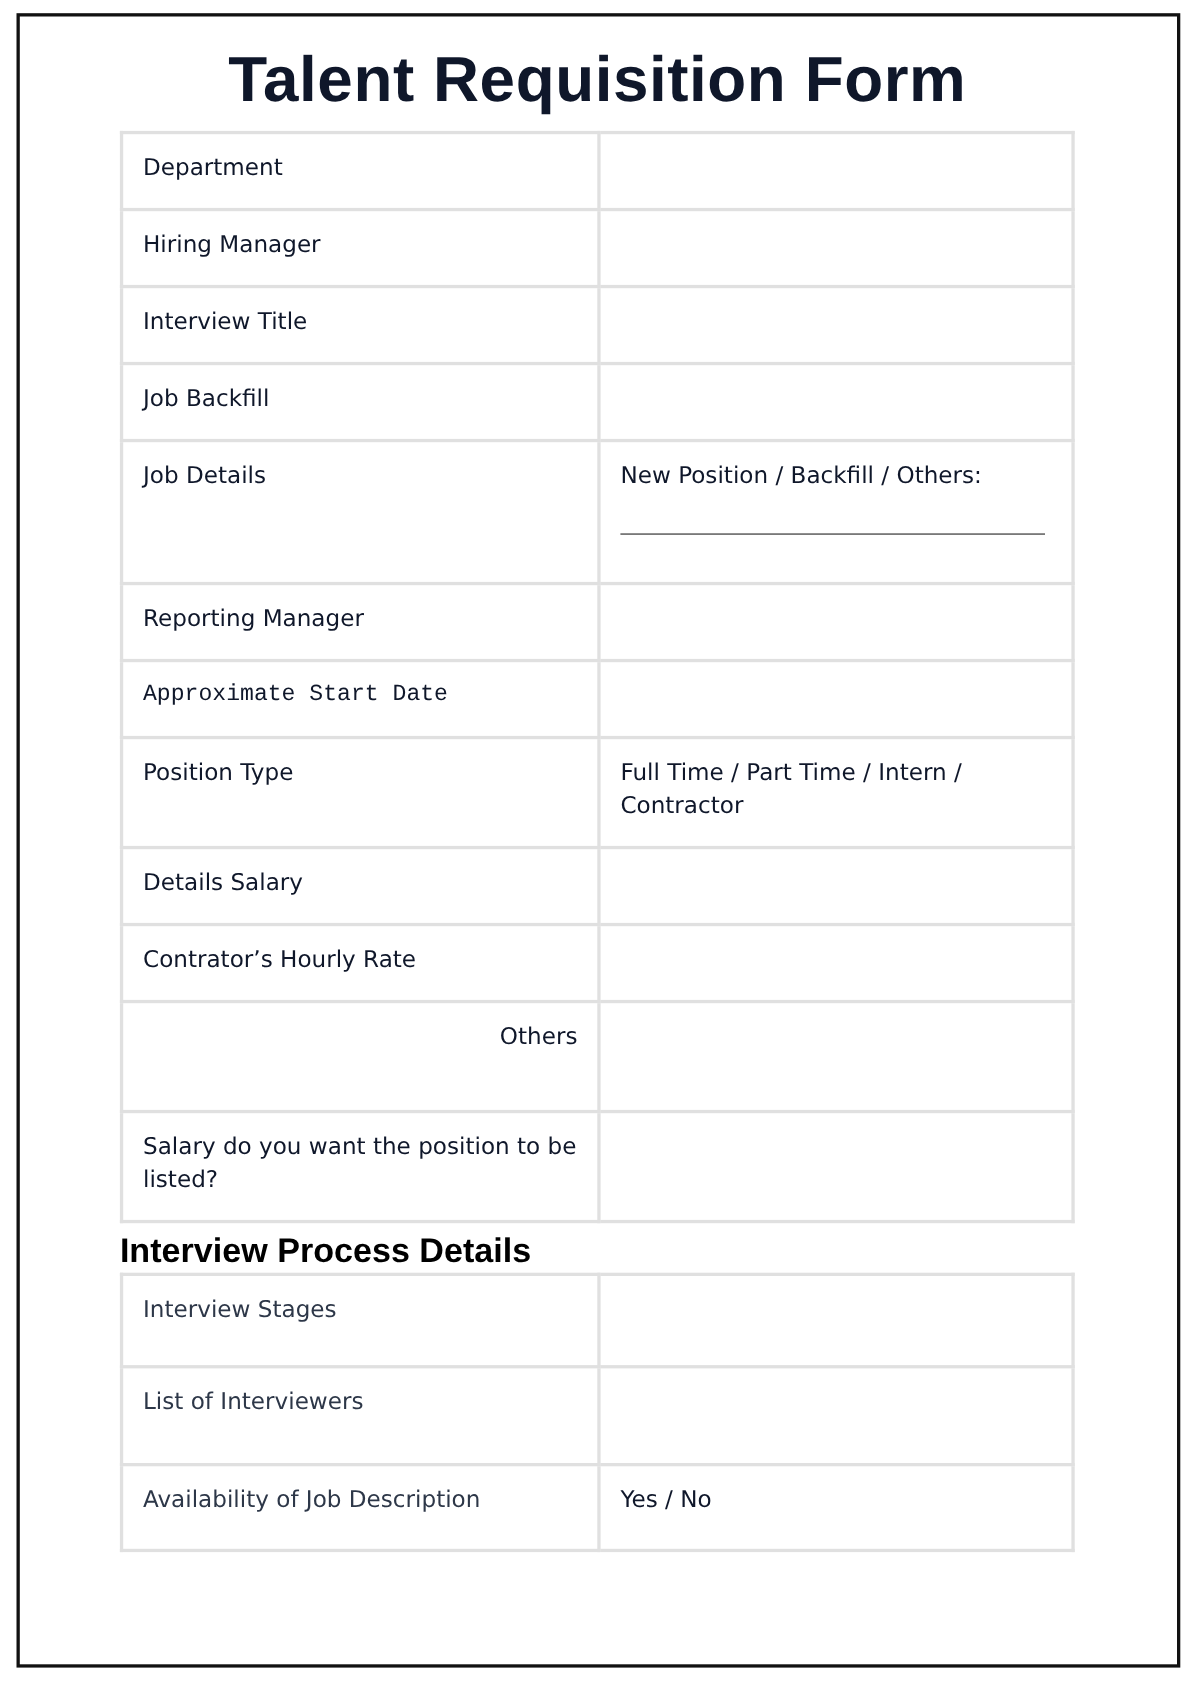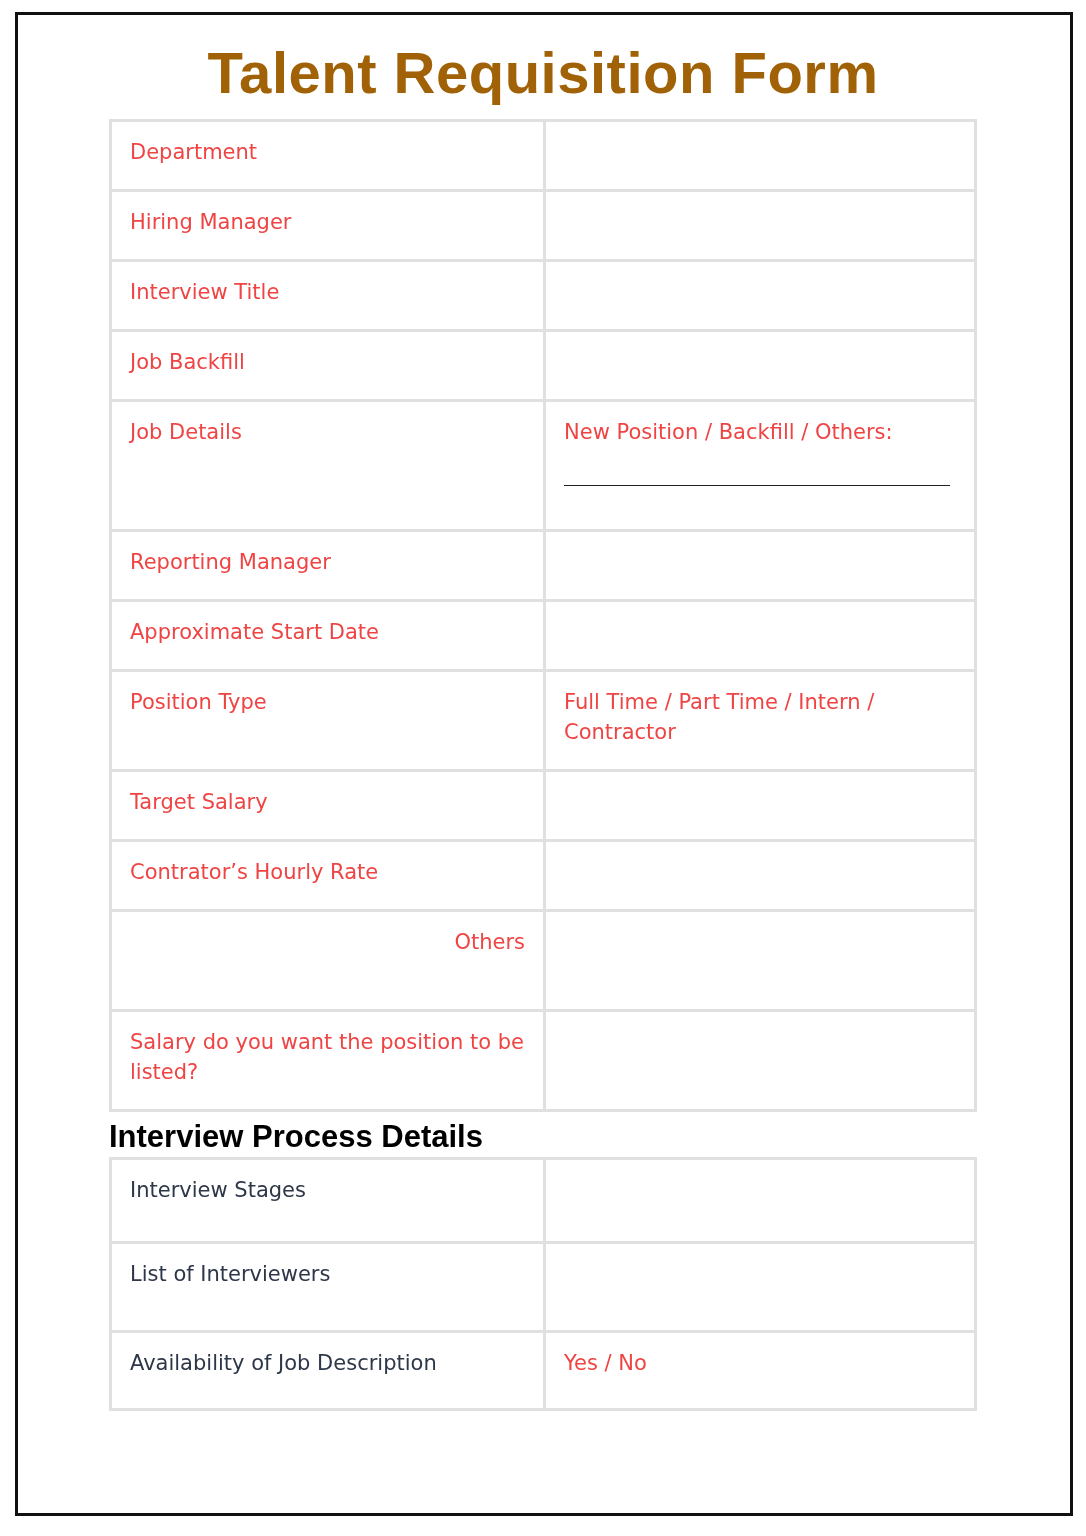--- a/index.html
+++ b/index.html
@@ -1,20 +1,20 @@
 <!DOCTYPE html>
 <html><head>
 <meta charset="utf-8">
 <style>
   html, body { margin:0; padding:0; background:#ffffff; }
   body { width:1086px; height:1536px; position:relative; overflow:hidden; font-family:"DejaVu Sans", sans-serif; }
   .page-border { position:absolute; left:15px; top:12px; width:1052px; height:1498px; border:3px solid #111; }
-  .title { position:absolute; left:0; top:38px; width:1086px; text-align:center; font-family:"Liberation Sans", sans-serif; font-weight:bold; font-size:58px; color:#a16207; letter-spacing:0.5px; margin:0; line-height:70px; }
+  .title { position:absolute; left:0; top:38px; width:1086px; text-align:center; font-family:"Liberation Sans", sans-serif; font-weight:bold; font-size:58px; color:#0f172a; letter-spacing:0.5px; margin:0; line-height:70px; }
   table { position:absolute; left:109px; border-collapse:collapse; table-layout:fixed; width:868px; }
-  td { border:3px solid #e0e0e0; vertical-align:top; padding:0 18px; font-size:21px; color:#ef4444; line-height:30px; box-sizing:border-box; }
+  td { border:3px solid #e0e0e0; vertical-align:top; padding:0 18px; font-size:21px; color:#0f172a; line-height:30px; box-sizing:border-box; }
   td.label { width:434px; }
   td .cell-text { display:block; padding-top:15px; }
   .main-table { top:119px; }
   .blank-line { display:block; margin-top:38px; border-bottom:1.5px solid #222; width:386px; }
   .section-heading { position:absolute; left:109px; top:1117px; font-family:"Liberation Sans", sans-serif; font-weight:bold; font-size:31px; color:#000; margin:0; line-height:40px; }
   .interview-table { top:1157px; }
   .interview-table td.label { color:#2d3748; }
 </style>
 </head>
 <body>
@@ -67,39 +67,39 @@
         </td>
       </tr>
       <tr style="height: 70px;">
         <td class="label">
           <span class="cell-text">Reporting Manager</span>
         </td>
         <td>
           <span class="cell-text"></span>
         </td>
       </tr>
-      <tr style="height: 70px;">
+      <tr style="height: 70px; font-family: Liberation Mono, monospace;">
         <td class="label">
           <span class="cell-text">Approximate Start Date</span>
         </td>
         <td>
           <span class="cell-text"></span>
         </td>
       </tr>
       <tr style="height: 100px; margin-top: 48px;">
         <td class="label">
           <span class="cell-text">Position Type</span>
         </td>
         <td>
           <span class="cell-text">Full Time / Part Time / Intern / Contractor</span>
         </td>
       </tr>
       <tr style="height: 70px;">
         <td class="label">
-          <span class="cell-text">Target Salary</span>
+          <span class="cell-text">Details Salary</span>
         </td>
         <td>
           <span class="cell-text"></span>
         </td>
       </tr>
       <tr style="height: 70px;">
         <td class="label">
           <span class="cell-text">Contrator’s Hourly Rate</span>
         </td>
         <td>

